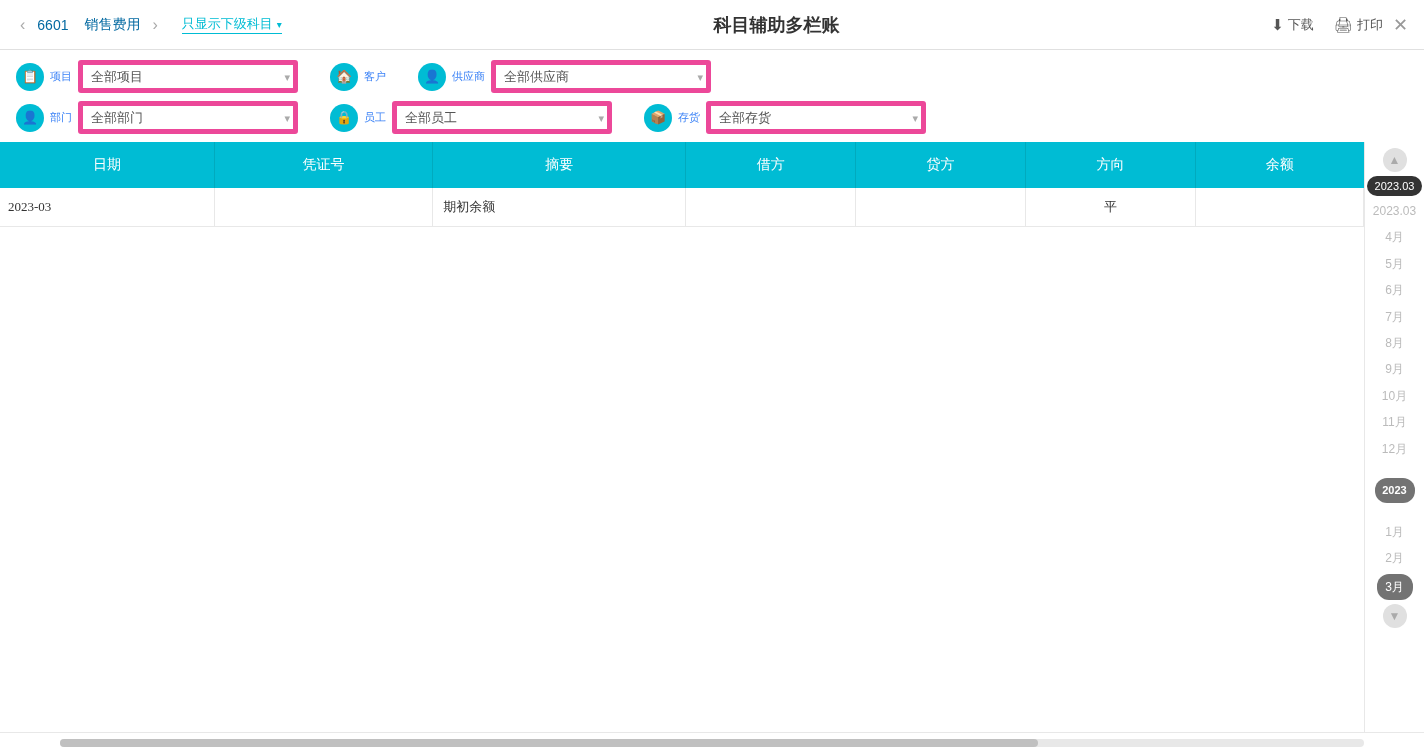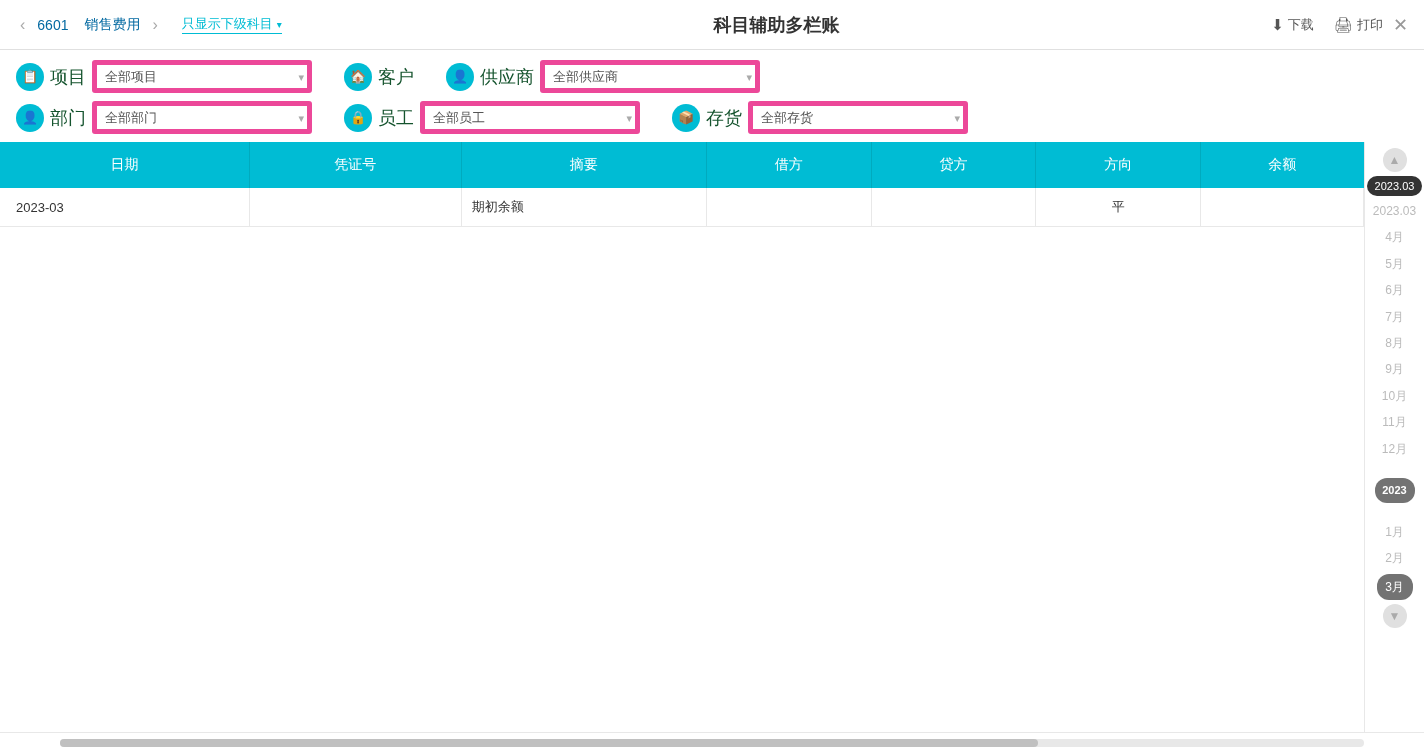--- a/index.html
+++ b/index.html
@@ -111,22 +111,22 @@
       border-radius: 50%;
       background: #00bcd4;
       display: flex;
       align-items: center;
       justify-content: center;
       color: #fff;
       font-size: 13px;
       flex-shrink: 0;
     }
     .filter-label {
-      color: #14532d;
-      font-size: 18px;
+      color: #3b82f6;
+      font-size: 11px;
       white-space: nowrap;
     }
     .filter-select {
       border: 5px solid #ec4899;
       border-radius: 3px;
       padding: 4px 28px 4px 8px;
       font-size: 13px;
       color: #555;
       background: #fff;
       appearance: none;
@@ -154,20 +154,21 @@
     .main-content {
       flex: 1;
       display: flex;
       overflow: hidden;
     }
     .table-area {
       flex: 1;
       overflow: hidden;
       display: flex;
       flex-direction: column;
+      font-family: Liberation Serif, serif;
     }
     .data-table {
       width: 100%;
       border-collapse: collapse;
     }
     .data-table thead tr {
       background: #00bcd4;
       color: #fff;
     }
     .data-table thead th {
@@ -185,21 +186,21 @@
     }
     .data-table tbody td {
       padding: 10px 10px;
       text-align: center;
       color: #333;
       font-size: 13px;
       border-right: 1px solid #e8e8e8;
     }
     .data-table tbody td:first-child {
       text-align: left;
-      padding-left: 16px;
+      padding-left: 8px;
     }
     .data-table tbody td:nth-child(3) {
       text-align: left;
     }
     
     .side-timeline {
       width: 60px;
       background: #fff;
       border-left: 1px solid #e8e8e8;
       display: flex;

